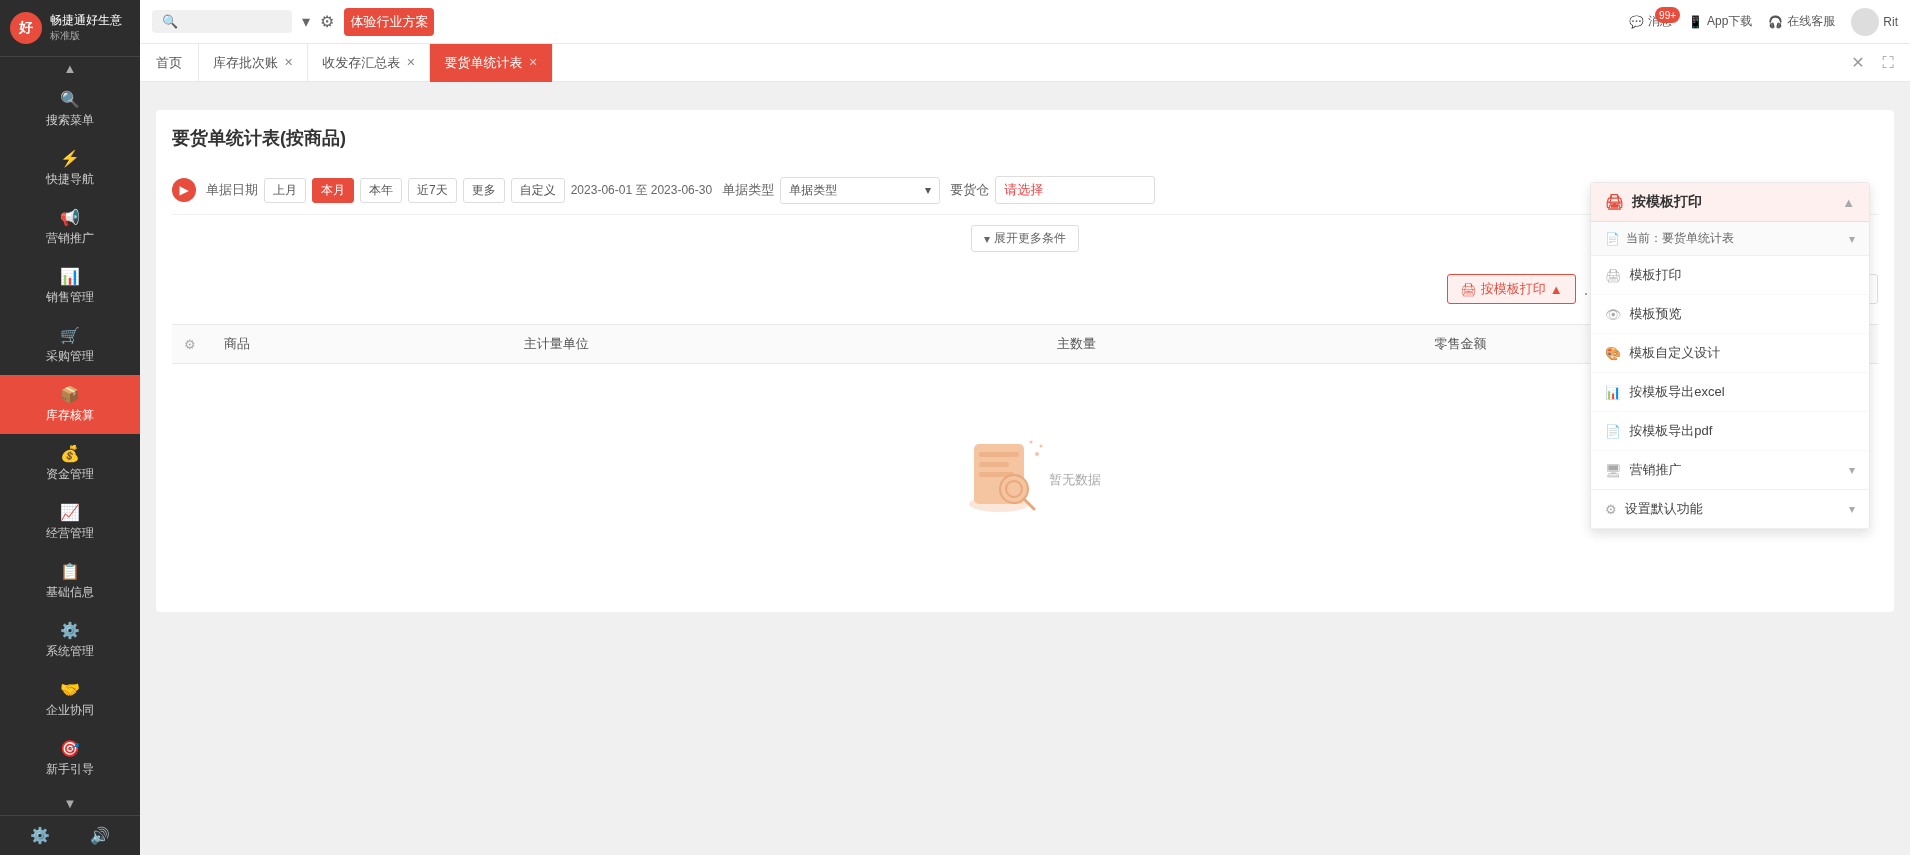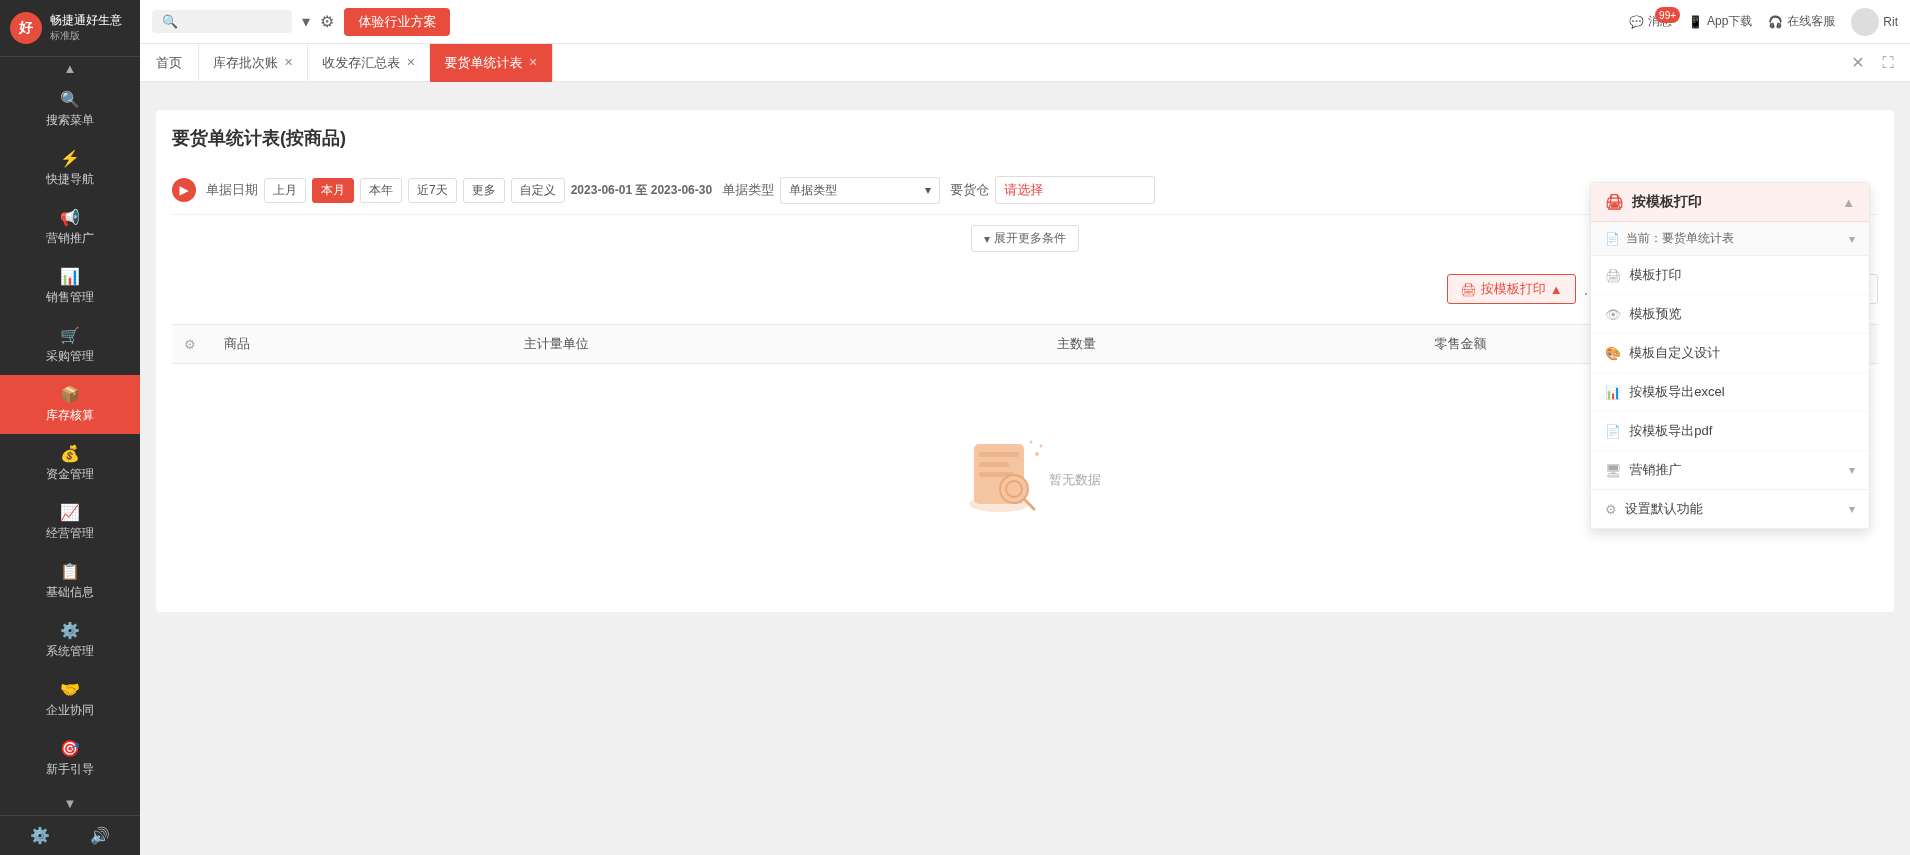--- a/index.html
+++ b/index.html
@@ -84,21 +84,21 @@
       width: 140px;
     }
     .topbar-search input {
       border: none; background: transparent; outline: none; font-size: 12px; width: 90px;
     }
     .topbar-dropdown { font-size: 16px; cursor: pointer; color: #666; }
     .topbar-settings { font-size: 16px; cursor: pointer; color: #666; }
     .trial-btn {
       background: #e74c3c; color: white;
       border: none; border-radius: 4px;
-      padding: 5px 14px; font-size: 13px;
+      padding: 5px 6px; font-size: 13px;
       cursor: pointer;
     }
     .topbar-right {
       margin-left: auto;
       display: flex; align-items: center; gap: 16px;
     }
     .topbar-icon-item {
       display: flex; align-items: center; gap: 4px;
       cursor: pointer; color: #555; font-size: 12px;
       position: relative;
@@ -196,21 +196,21 @@
       border: 1px solid #ddd;
       border-radius: 3px;
       background: #fff;
       cursor: pointer;
       font-size: 12px;
       color: #555;
     }
     .date-btn.active {
       background: #e74c3c; color: white; border-color: #e74c3c;
     }
-    .date-range { font-size: 12px; color: #666; font-weight: bold; }
+    .date-range { font-size: 12px; color: #666; }
     .filter-select {
       display: flex; align-items: center; gap: 4px;
       border: 1px solid #ddd; border-radius: 3px;
       padding: 4px 8px; cursor: pointer; font-size: 12px; color: #555;
       background: #fff; min-width: 160px;
     }
     .expand-more-btn {
       display: flex; align-items: center; gap: 4px;
       padding: 4px 12px;
       background: #fff;

